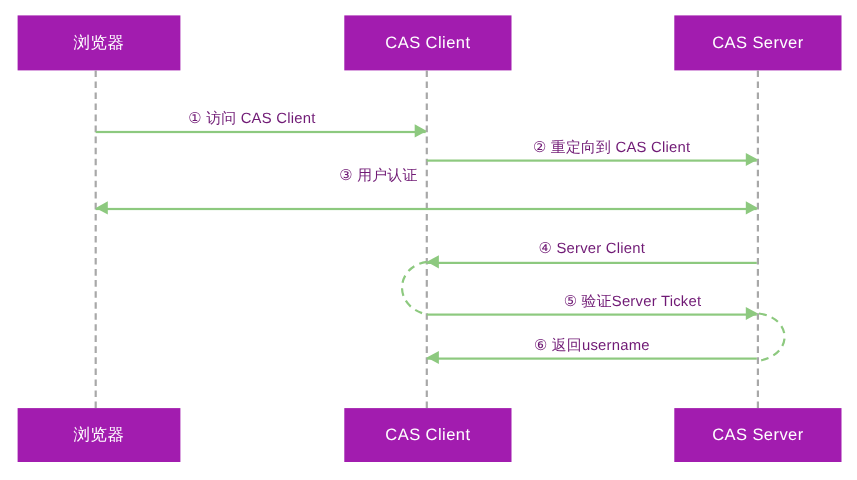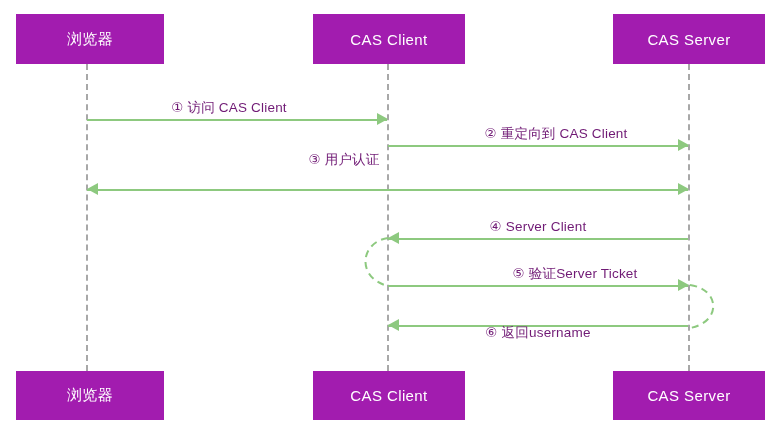--- a/index.html
+++ b/index.html
@@ -101,21 +101,21 @@
   <div class="msg-line" style="left:388px; top:238px; width:300px;"></div>
   <div class="arrow-head left" style="left:388px; top:232px;"></div>
   <div class="msg-label" style="left:538px; top:218px;">④ Server Client</div>
 
   <div class="msg-line" style="left:388px; top:285px; width:300px;"></div>
   <div class="arrow-head right" style="left:678px; top:279px;"></div>
   <div class="msg-label" style="left:538px; top:265px;margin-left:37px;">⑤ 验证Server Ticket</div>
 
   <div class="msg-line" style="left:388px; top:325px; width:300px;"></div>
   <div class="arrow-head left" style="left:388px; top:319px;"></div>
-  <div class="msg-label" style="left:538px; top:305px;margin-top:19px;">⑥ 返回username</div>
+  <div class="msg-label" style="left:538px; top:305px;">⑥ 返回username</div>
 
   <svg class="self-arc" style="left:352px; top:230px;" width="44" height="64">
     <path d="M 36 8 C 8 12, 4 48, 36 56" fill="none" stroke="#8DC97F" stroke-width="2" stroke-dasharray="7,5"></path>
   </svg>
 
   <svg class="self-arc" style="left:684px; top:278px;" width="44" height="58">
     <path d="M 6 7 C 36 11, 38 44, 6 50" fill="none" stroke="#8DC97F" stroke-width="2" stroke-dasharray="7,5"></path>
   </svg>
 
   <div class="actor-box" style="left:16px; top:371px; width:148px; height:49px;">

